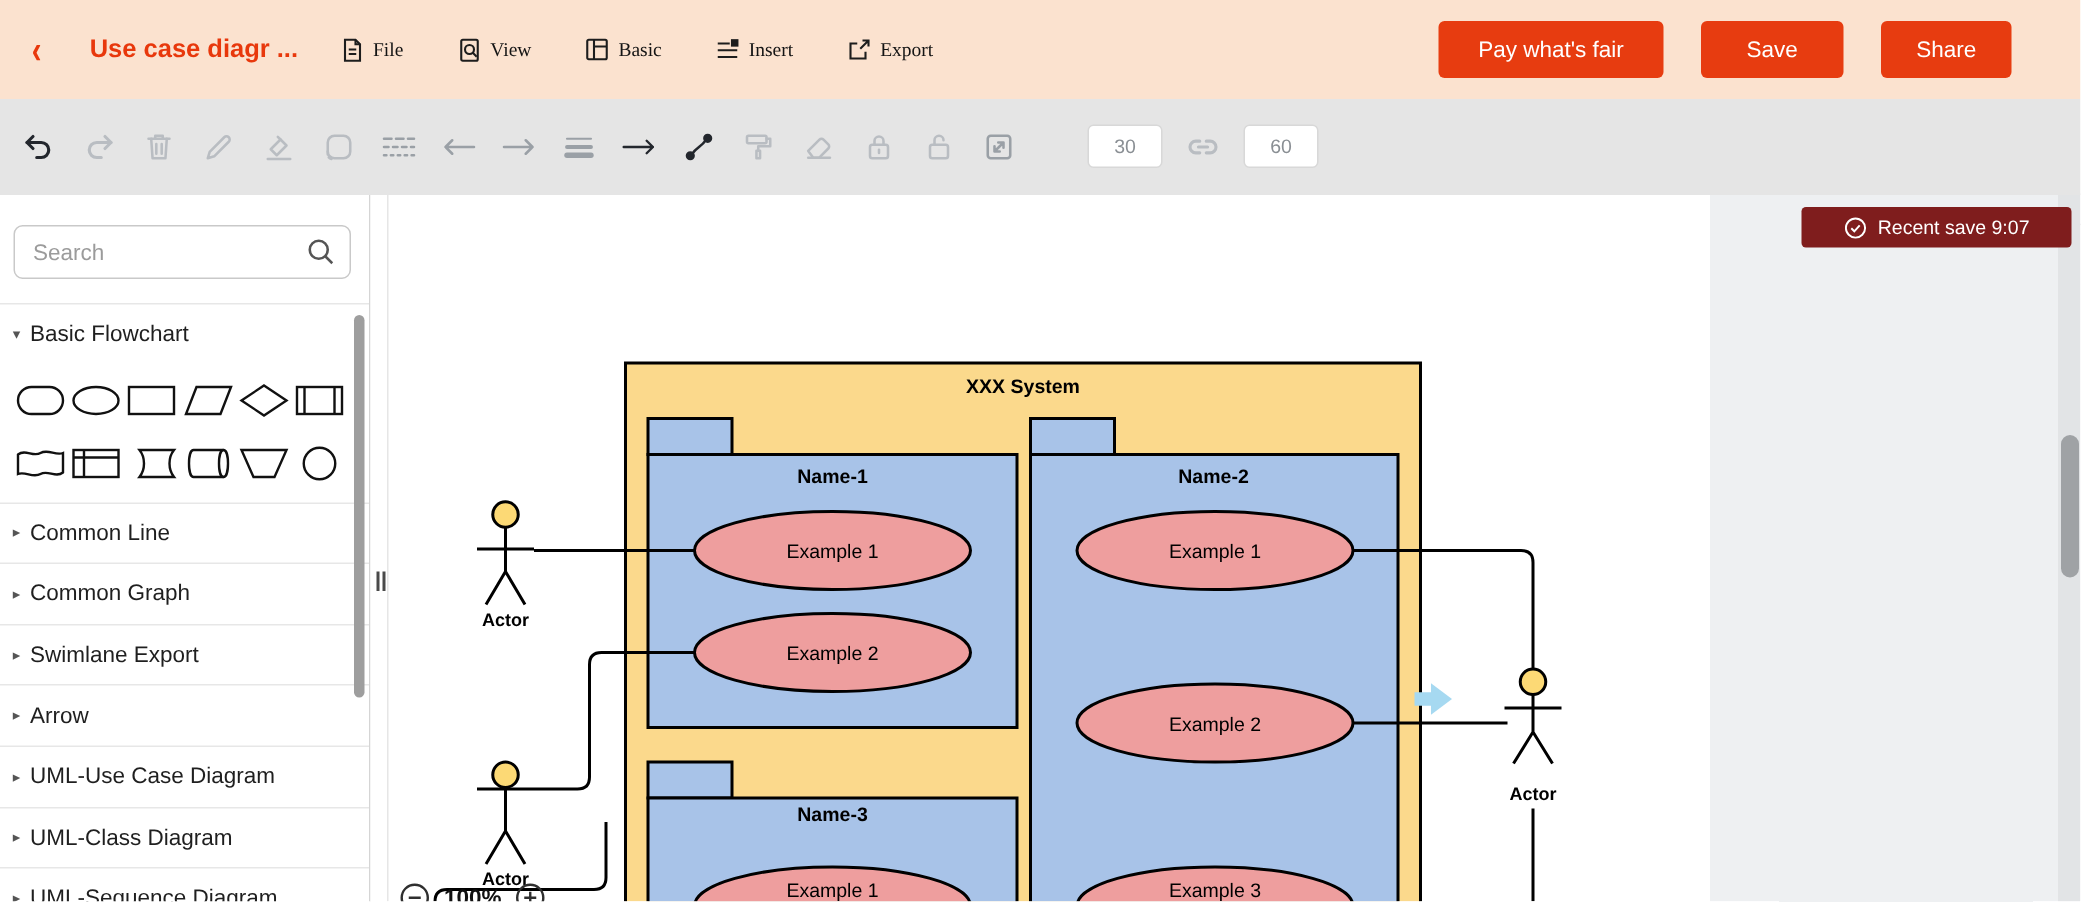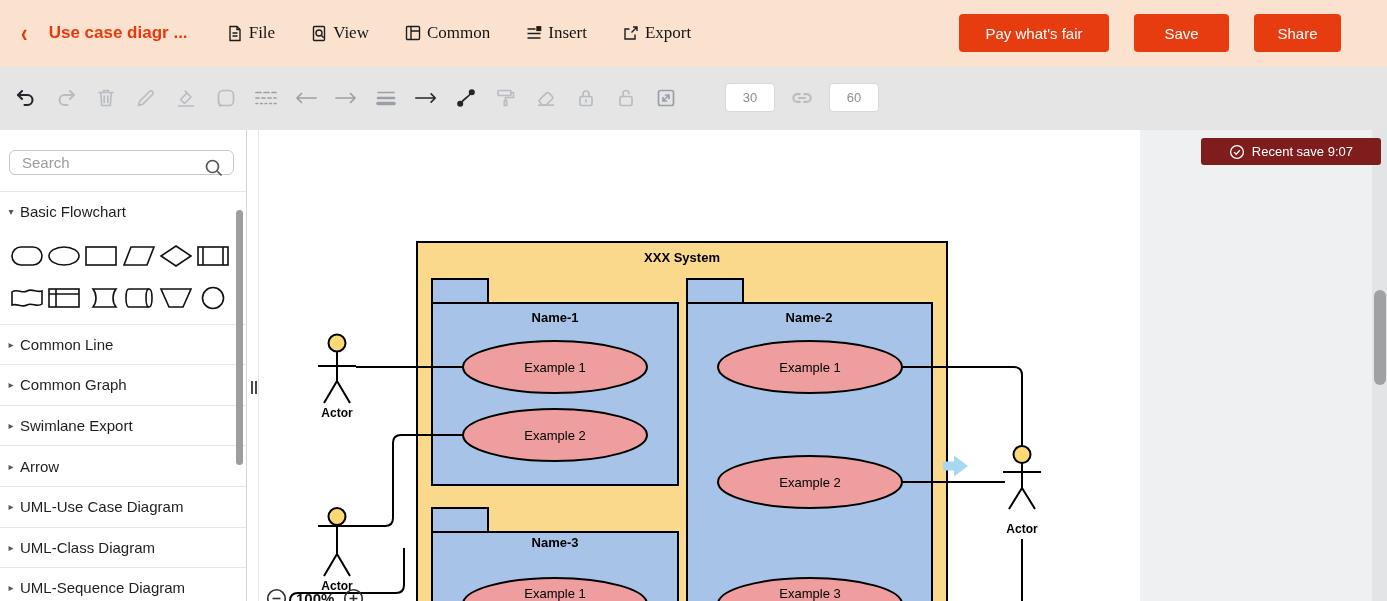--- a/index.html
+++ b/index.html
@@ -4,43 +4,43 @@
 <style>
   html,body{margin:0;padding:0;}
   body{width:1387px;height:601px;overflow:hidden;position:relative;
        font-family:"Liberation Sans",sans-serif;background:#fff;}
   svg{display:block;}
   
   .header{position:absolute;left:0;top:0;width:1387px;height:66px;background:#fbe2cf;
           display:flex;align-items:center;}
   .back{margin-left:20px;color:#e8380c;font-size:26px;font-weight:bold;line-height:1;
         transform:scaleX(.75);cursor:pointer;}
-  .doc-title{margin-left:20px;color:#e8380c;font-weight:bold;font-size:17px;white-space:nowrap;width:150px;}
+  .doc-title{margin-left:20px;color:#e8380c;font-weight:bold;font-size:17px;white-space:nowrap;width:150px;text-align:right;}
   .menus{display:flex;gap:36px;margin-left:28px;font-family:"Liberation Serif",serif;
-         font-size:17px;color:#141414;}
+         font-size:13px;color:#141414;}
   .menu-item{display:flex;align-items:center;gap:6px;cursor:pointer;}
   .menu-item svg{stroke:#1d1d1d;fill:none;stroke-width:1.4;}
   .hdr-btns{margin-left:auto;margin-right:46px;display:flex;gap:25px;}
   .hdr-btn{background:#e73c10;color:#fff;border:none;border-radius:4px;height:38px;
            font-size:15px;font-family:"Liberation Sans",sans-serif;padding:0 18px;cursor:pointer;}
   .btn-pay{width:150px;margin-left:30px;} .btn-save{width:95px;} .btn-share{width:87px;}
   
   .toolbar{position:absolute;left:0;top:66px;width:1387px;height:64px;background:#e5e5e5;
            border-bottom:1px solid #e5e5e5;display:flex;align-items:center;padding-left:13px;box-sizing:border-box;}
   .tb-icon{width:26px;height:26px;margin-right:14px;display:flex;align-items:center;justify-content:center;cursor:pointer;}
   .tb-icon svg{stroke:currentColor;fill:none;stroke-width:1.7;stroke-linecap:round;stroke-linejoin:round;}
   .dim{color:#b9bdc2;} .mid{color:#9aa0a6;} .dark{color:#23272d;}
   .tb-input{width:44px;height:25px;border:1px solid #d8d8d8;border-radius:4px;text-align:center;
             color:#8a8f94;font-size:13px;font-family:"Liberation Sans",sans-serif;margin-right:14px;}
   .sp{margin-left:32px;}
   
   .sidebar{position:absolute;left:0;top:130px;width:247px;height:471px;background:#fff;
            border-right:1px solid #d5d5d5;box-sizing:border-box;overflow:hidden;}
   .search-wrap{position:relative;margin:20px 12px 0 9px;}
-  .search-input{width:100%;height:25px;box-sizing:border-box;border:1px solid #c9c9c9;border-radius:6px;
+  .search-input{width:100%;height:36px;box-sizing:border-box;border:1px solid #c9c9c9;border-radius:6px;
                 padding:0 36px 0 12px;font-size:15px;color:#7f1d1d;font-family:"Liberation Sans",sans-serif;}
   .search-input::placeholder{color:#9b9b9b;}
   .search-ico{position:absolute;right:10px;top:8px;}
   .side-list{margin-top:16px;}
   .side-row{height:39.6px;display:flex;align-items:center;border-top:1px solid #e7e7e7;
             padding-left:5px;font-size:15px;color:#1f1f1f;cursor:pointer;}
   .caret{color:#555;font-size:10px;width:12px;display:inline-block;text-align:center;margin-right:3px;}
   .shape-grid{display:grid;grid-template-columns:repeat(6,1fr);padding:6px 14px 8px 8px;row-gap:6px;height:78px;}
   .shape-cell{display:flex;align-items:center;justify-content:center;cursor:pointer;}
   .shape-cell svg{stroke:#111;fill:none;stroke-width:1.6;}
@@ -87,21 +87,21 @@
         </span>
       <span>View</span>
     </div>
     <div class="menu-item">
       <span>
           <svg width="16" height="16" viewBox="0 0 16 16">
             <rect x="1.5" y="1.5" width="13" height="13" rx="1"></rect>
             <path d="M6 1.5 V14.5 M6 6 H14.5"></path>
           </svg>
         </span>
-      <span>Common</span>
+      <span>Basic</span>
     </div>
     <div class="menu-item">
       <span>
           <svg width="16" height="16" viewBox="0 0 16 16">
             <path d="M1.5 4 h8 M1.5 8.5 h13 M1.5 13 h13"></path>
             <rect x="11" y="1.8" width="3.6" height="3.6" fill="#1d1d1d"></rect>
           </svg>
         </span>
       <span>Insert</span>
     </div>

